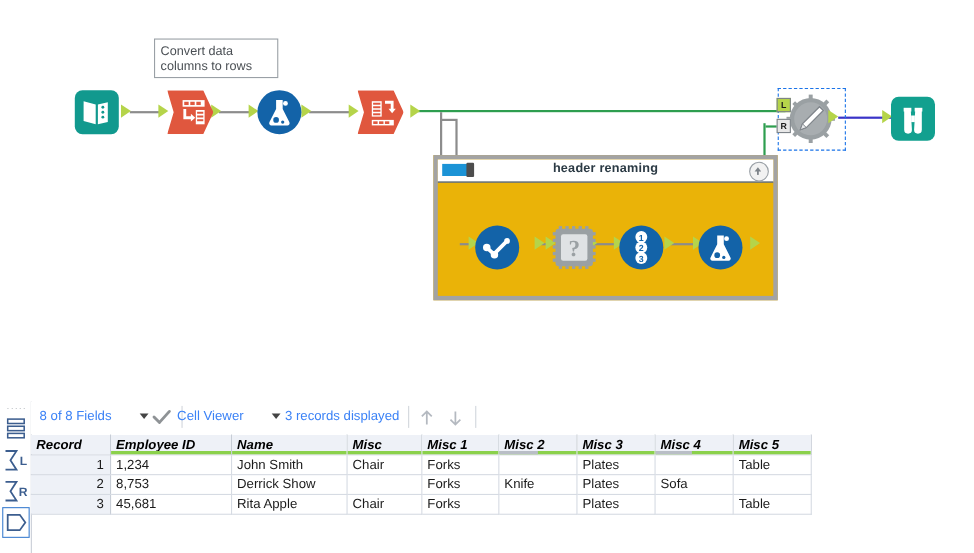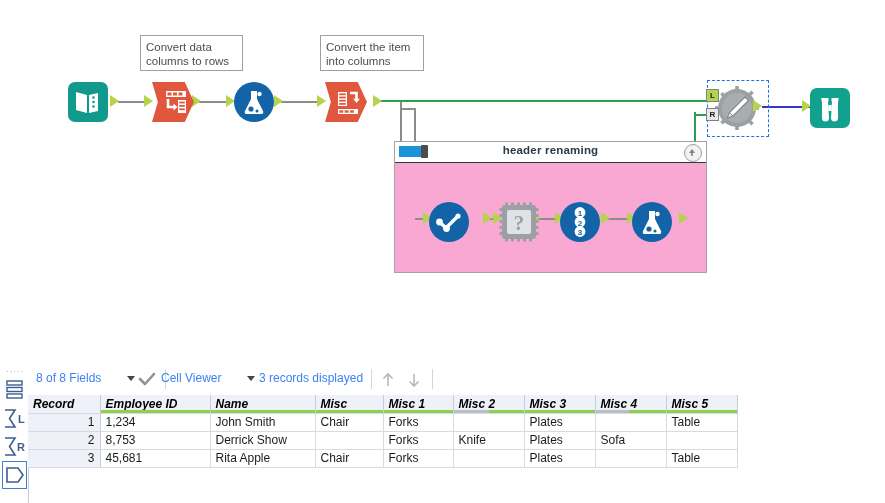--- a/index.html
+++ b/index.html
@@ -49,21 +49,21 @@
   
   .circ-blue{width:40px;height:40px;border-radius:50%;background:#1363a8;position:relative;}
 
   
   .gear{position:relative;width:42px;height:42px;}
 
   .sel-box{position:absolute;border:1px dashed #1a73e8;}
 
   
   #container-hdr-ren{
-    position:absolute;border:1px solid #a3a3a3;background:#f9a8d4;box-sizing:border-box;
+    position:absolute;border:4px solid #a3a3a3;background:#eab308;box-sizing:border-box;
   }
   #container-hdr-ren .ctitle-bar{
     position:relative;height:20px;border-bottom:1px solid #2b3a44;background:#ffffff;
   }
   #container-hdr-ren .ctitle{
     position:absolute;left:0;right:0;top:2px;text-align:center;
     font-size:11.5px;font-weight:bold;color:#2b3a44;letter-spacing:.2px;
   }
   .toggle-pill{position:absolute;left:4px;top:4px;width:26px;height:11px;background:#1b93d6;}
   .toggle-knob{position:absolute;left:26px;top:3px;width:7px;height:13px;background:#4d4d4d;border-radius:1px;}
@@ -112,24 +112,22 @@
   table.gridtbl td.recnum{background:#eef1f7;text-align:right;padding-right:5px;color:#1b1b1b;border-right:1px solid #c7cdd6;}
   table.gridtbl tr.r1 td{border-top:1px solid #d6dbe3;}
 </style>
 </head>
 <body>
 
 <div id="app">
 
   <div id="canvas">
 
-    <div class="comment-box" style="left:140px;top:35px;width:103px;height:36px;">Convert data
+    <div class="comment-box" style="left:140px;top:35px;width:113px;height:36px;">Convert data
 columns to rows</div>
-    <div class="comment-box" style="left:320px;top:35px;width:104px;height:36px;">Convert the item
-into columns</div>
 
     <div class="wire" style="left:118px;top:101px;width:30px;height:2px;"></div>
     <div class="wire" style="left:199px;top:101px;width:32px;height:2px;"></div>
     <div class="wire" style="left:281px;top:101px;width:41px;height:2px;"></div>
 
     <div class="wire green" style="left:380px;top:100px;width:334px;height:2px;"></div>
 
     <div class="wire" style="left:400px;top:102px;width:2px;height:48px;"></div>
     <div class="wire" style="left:414px;top:110px;width:2px;height:108px;"></div>
     <div class="wire" style="left:400px;top:108px;width:16px;height:2px;"></div>

